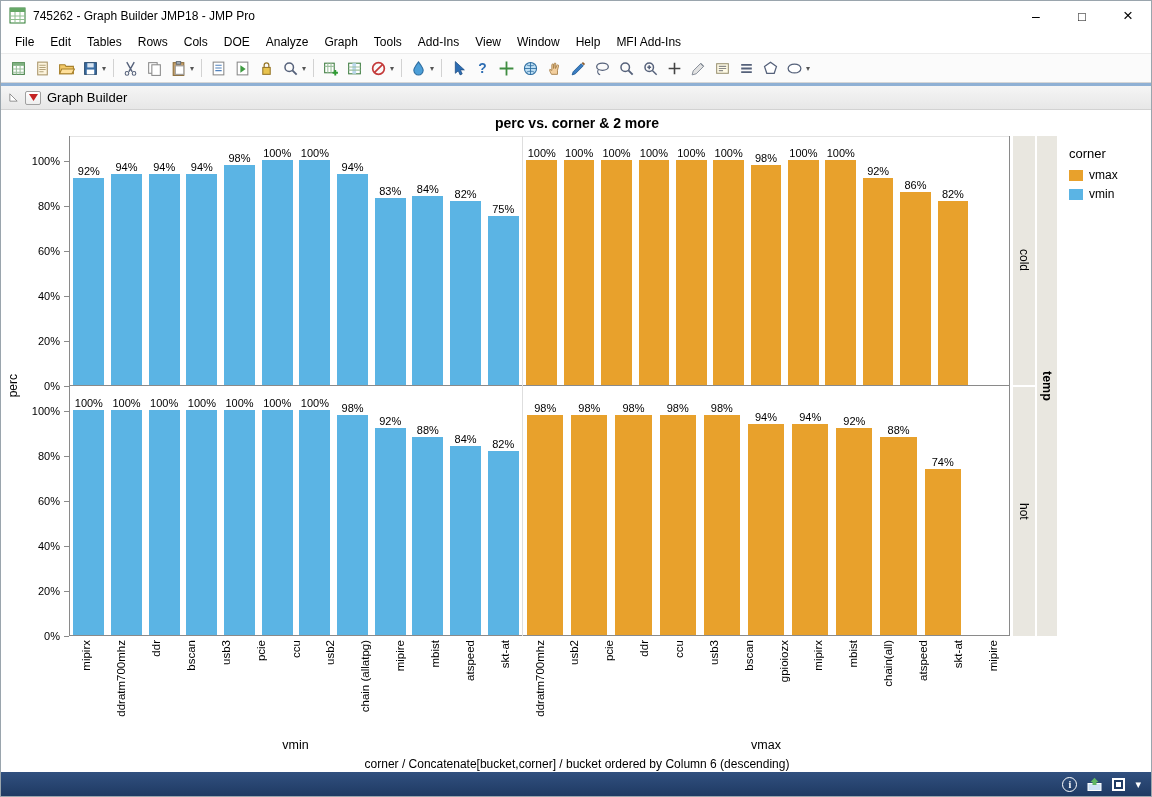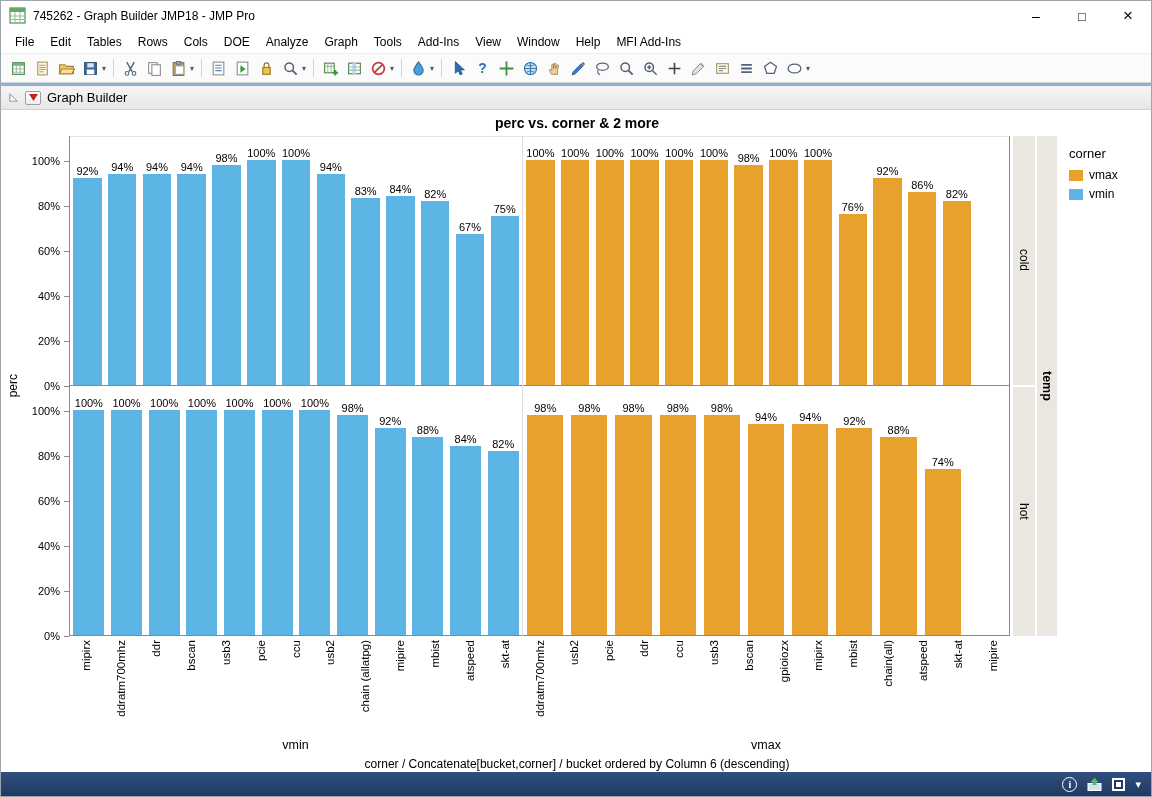--- a/index.html
+++ b/index.html
@@ -428,24 +428,20 @@
                 </div>
                 <div class="slot">
                   <div class="val">84%</div>
                   <div class="bar" style="height: 189px; background: rgb(91, 180, 228);"></div>
                 </div>
                 <div class="slot">
                   <div class="val">82%</div>
                   <div class="bar" style="height: 184.5px; background: rgb(91, 180, 228);"></div>
                 </div>
                 <div class="slot">
-                  <div class="val">67%</div>
-                  <div class="bar" style="height: 150.75px; background: rgb(91, 180, 228);"></div>
-                </div>
-                <div class="slot">
                   <div class="val">75%</div>
                   <div class="bar" style="height: 168.75px; background: rgb(91, 180, 228);"></div>
                 </div>
               </div>
               <div class="panel">
                 <div class="slot">
                   <div class="val">100%</div>
                   <div class="bar" style="height: 225px; background: rgb(91, 180, 228);"></div>
                 </div>
                 <div class="slot">
@@ -568,24 +564,20 @@
                   <div class="val">98%</div>
                   <div class="bar" style="height: 220.5px; background: rgb(232, 161, 44);"></div>
                 </div>
                 <div class="slot">
                   <div class="val">100%</div>
                   <div class="bar" style="height: 225px; background: rgb(232, 161, 44);"></div>
                 </div>
                 <div class="slot">
                   <div class="val">100%</div>
                   <div class="bar" style="height: 225px; background: rgb(232, 161, 44);"></div>
-                </div>
-                <div class="slot">
-                  <div class="val">76%</div>
-                  <div class="bar" style="height: 171px; background: rgb(232, 161, 44);"></div>
                 </div>
                 <div class="slot">
                   <div class="val">92%</div>
                   <div class="bar" style="height: 207px; background: rgb(232, 161, 44);"></div>
                 </div>
                 <div class="slot">
                   <div class="val">86%</div>
                   <div class="bar" style="height: 193.5px; background: rgb(232, 161, 44);"></div>
                 </div>
                 <div class="slot">

